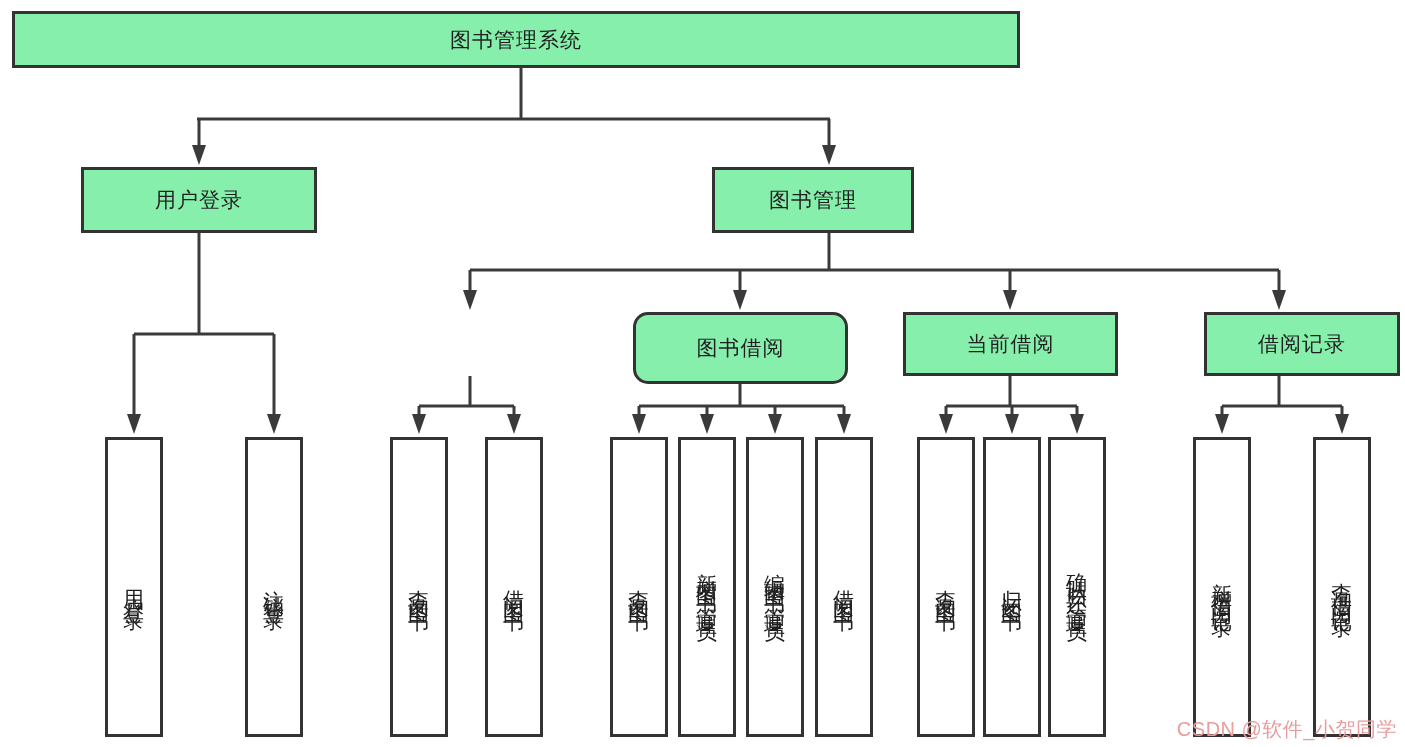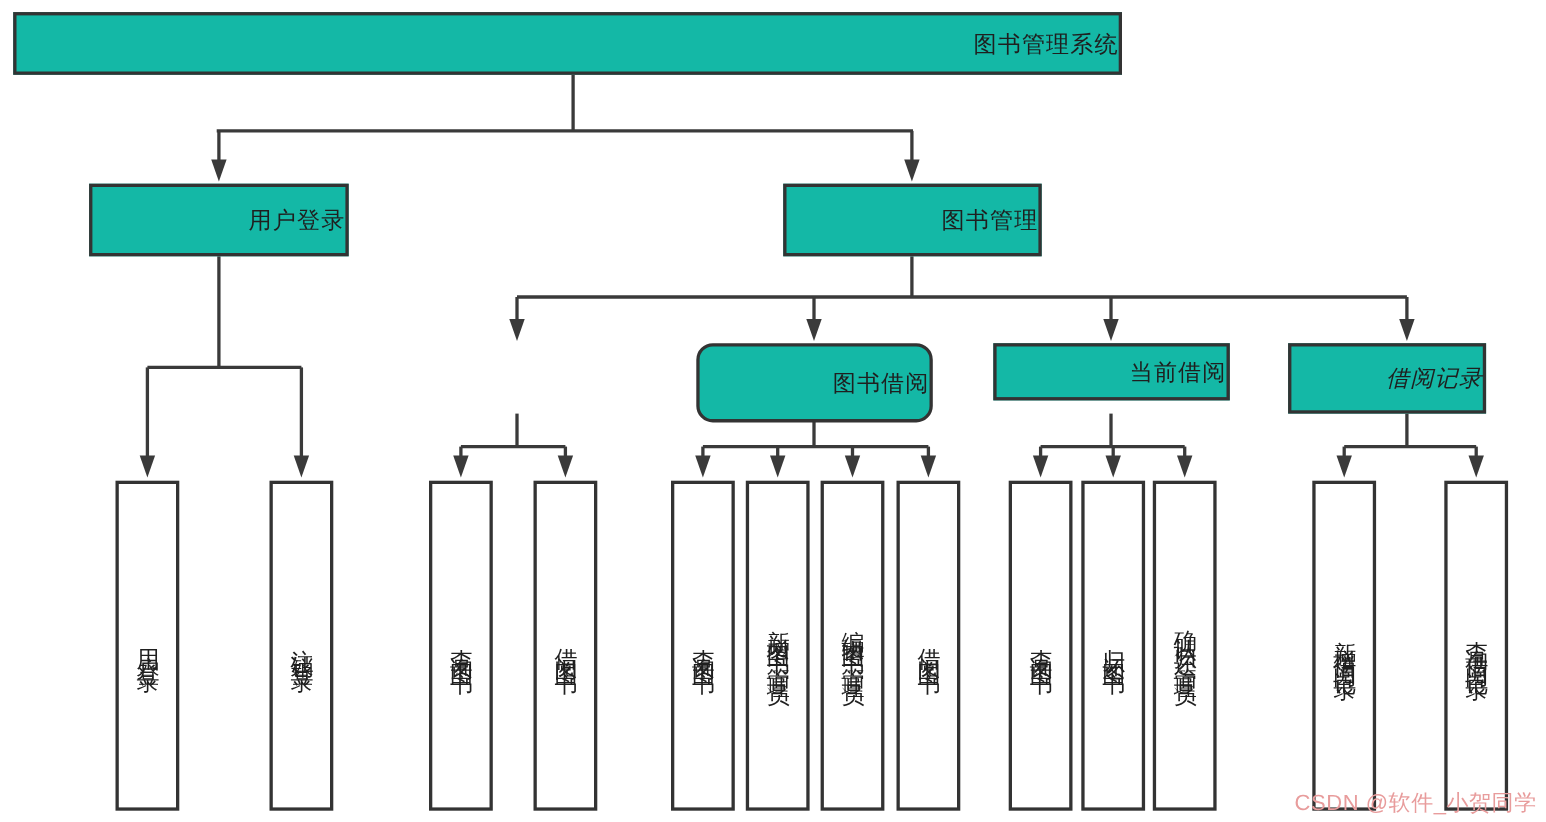--- a/index.html
+++ b/index.html
@@ -9,42 +9,42 @@
   .stage{
     position:relative; width:1405px; height:747px; overflow:hidden;
     background:var(--background);
     font-family:"Liberation Sans","DejaVu Sans",sans-serif;
     color:var(--text);
   }
   .connectors{position:absolute;left:0;top:0;width:1405px;height:747px;}
   .connectors line{stroke:var(--line);stroke-width:3;}
   .connectors polygon{fill:var(--line);stroke:none;}
   .node{
-    position:absolute; box-sizing:border-box; background:#14b8a6;
+    position:absolute; box-sizing:border-box; background:#86efac;
     border:3px solid var(--border);
-    display:flex; align-items:center; justify-content:flex-end;
+    display:flex; align-items:center; justify-content:center;
     font-size:21px; letter-spacing:1px; text-align:center;
   }
   .leaf{
     position:absolute; box-sizing:border-box; background:#fff;
     border:3px solid var(--border);
     top:437px; width:58px; height:300px;
     display:flex; align-items:center; justify-content:center;
   }
   .leaf-text{
     writing-mode:vertical-rl; text-orientation:mixed;
     font-size:21px; letter-spacing:7px; line-height:1.1; white-space:nowrap;
   }
   #n-root{left:12px;top:11px;width:1008px;height:57px;}
   #n-user-login{left:81px;top:167px;width:236px;height:66px;}
-  #n-book-mgmt{left:712px;top:167px;width:235px;height:66px;}
+  #n-book-mgmt{left:712px;top:167px;width:202px;height:66px;}
   #n-new-book-rec{left:363px;top:312px;width:215px;height:64px;}
   #n-book-borrow{left:633px;top:312px;width:215px;height:72px;border-radius:15px;}
-  #n-current-borrow{left:903px;top:312px;width:215px;height:52px;}
-  #n-borrow-record{left:1171px;top:312px;width:180px;height:64px;font-style:italic;}
+  #n-current-borrow{left:903px;top:312px;width:215px;height:64px;}
+  #n-borrow-record{left:1204px;top:312px;width:196px;height:64px;}
   #l-login{left:105px;}
   #l-logout{left:245px;}
   #l-nb-query{left:390px;}
   #l-nb-borrow{left:485px;}
   #l-bb-query{left:610px;}
   #l-bb-add{left:678px;}
   #l-bb-edit{left:746px;}
   #l-bb-borrow{left:815px;}
   #l-cb-query{left:917px;}
   #l-cb-return{left:983px;}

